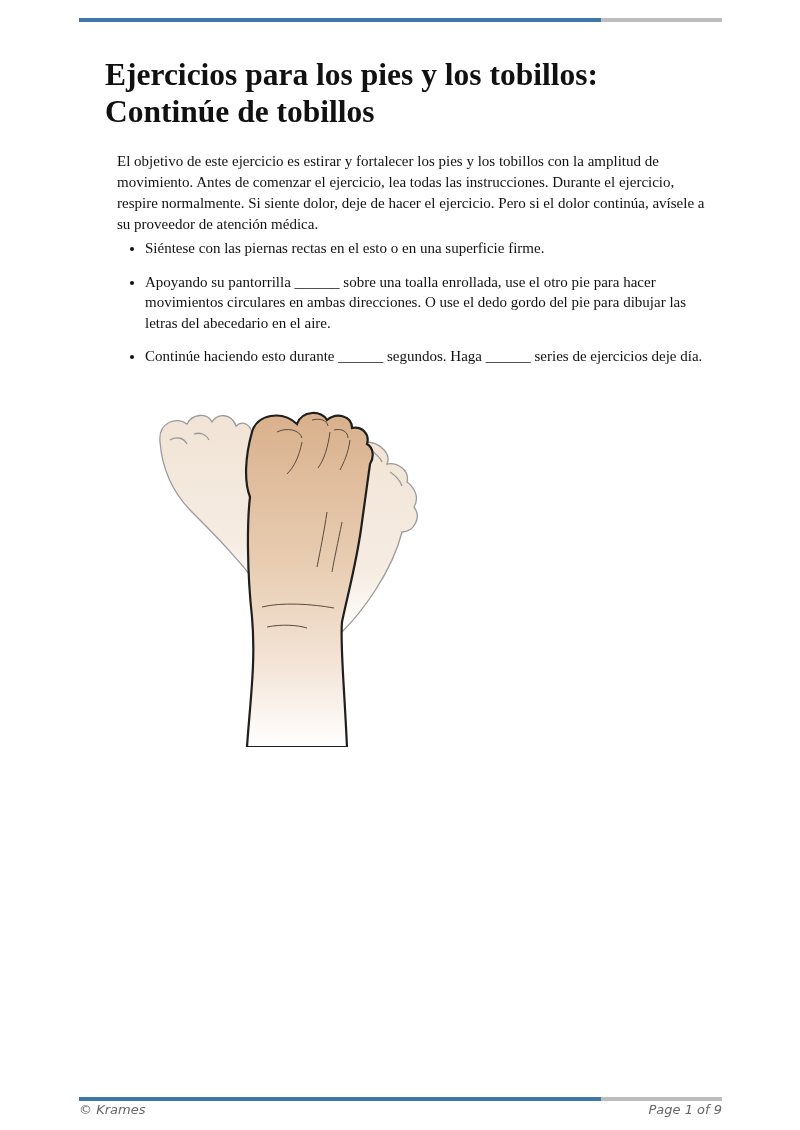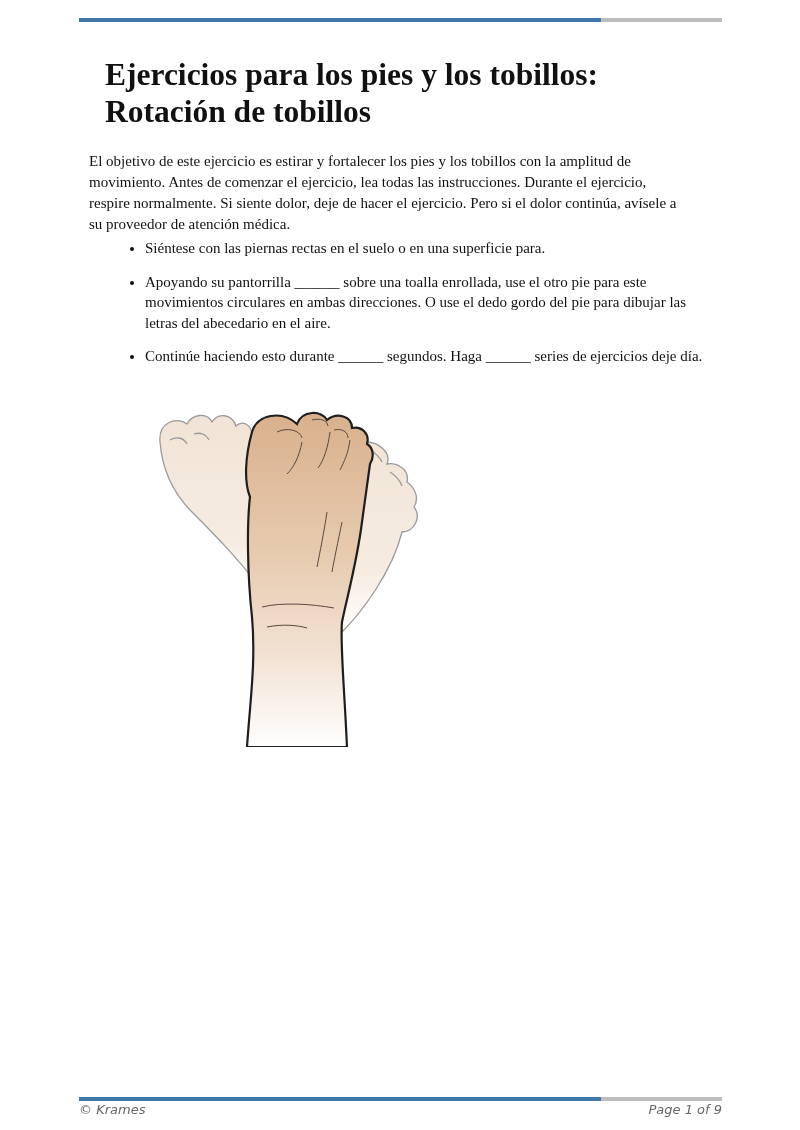--- a/index.html
+++ b/index.html
@@ -3,43 +3,43 @@
 <meta charset="utf-8">
 <style>
   html, body { margin: 0; padding: 0; background: #ffffff; }
   body { width: 800px; height: 1130px; position: relative; overflow: hidden; font-family: "Liberation Serif", serif; color: #111; }
   .bar { position: absolute; left: 79px; width: 643px; height: 4px; display: flex; }
   .bar .blue { width: 522px; background: #3f78a8; }
   .bar .gray { flex: 1; background: #bdbdbd; }
   .top-bar { top: 18px; }
   .bottom-bar { top: 1097px; }
   h1 { position: absolute; left: 105px; top: 56px; margin: 0; font-size: 31.5px; line-height: 37px; font-weight: bold; width: 620px; }
-  .intro { position: absolute; left: 89px; top: 151px; width: 600px; margin: 0; font-size: 15px; line-height: 21px; }
+  .intro { position: absolute; left: 117px; top: 151px; width: 600px; margin: 0; font-size: 15px; line-height: 21px; }
   ul { position: absolute; left: 105px; top: 238px; width: 600px; margin: 0; padding: 0 0 0 40px; font-size: 15px; line-height: 20.5px; box-sizing: border-box; }
   ul li { margin: 0 0 13px 0; }
   .figure { position: absolute; left: 152px; top: 402px; width: 295px; height: 345px; }
   .footer-left, .footer-right { position: absolute; top: 1102px; font-family: "DejaVu Sans", sans-serif; font-style: italic; font-size: 13px; color: #666; }
   .footer-left { left: 79px; }
   .footer-right { right: 78px; }
 </style>
 </head>
 <body>
 
 <div class="bar top-bar">
   <div class="blue"></div>
   <div class="gray"></div>
 </div>
 
-<h1>Ejercicios para los pies y los tobillos: Rotación de tobillos</h1>
+<h1>Ejercicios para los pies y los tobillos: Continúe de tobillos</h1>
 
 <p class="intro">El objetivo de este ejercicio es estirar y fortalecer los pies y los tobillos con la amplitud de movimiento. Antes de comenzar el ejercicio, lea todas las instrucciones. Durante el ejercicio, respire normalmente. Si siente dolor, deje de hacer el ejercicio. Pero si el dolor continúa, avísele a su proveedor de atención médica.</p>
 
 <ul>
-  <li>Siéntese con las piernas rectas en el suelo o en una superficie para.</li>
-  <li>Apoyando su pantorrilla ______ sobre una toalla enrollada, use el otro pie para este movimientos circulares en ambas direcciones. O use el dedo gordo del pie para dibujar las letras del abecedario en el aire.</li>
+  <li>Siéntese con las piernas rectas en el esto o en una superficie firme.</li>
+  <li>Apoyando su pantorrilla ______ sobre una toalla enrollada, use el otro pie para hacer movimientos circulares en ambas direcciones. O use el dedo gordo del pie para dibujar las letras del abecedario en el aire.</li>
   <li>Continúe haciendo esto durante ______ segundos. Haga ______ series de ejercicios deje día.</li>
 </ul>
 
 <div class="figure">
   <svg width="295" height="345" viewBox="0 0 295 345" xmlns="http://www.w3.org/2000/svg">
     <defs>
       <linearGradient id="skinMain" x1="0" y1="0" x2="0" y2="1">
         <stop offset="0" stop-color="#d9b08c"></stop>
         <stop offset="0.45" stop-color="#e8cdb2"></stop>
         <stop offset="0.75" stop-color="#f3e4d6"></stop>

